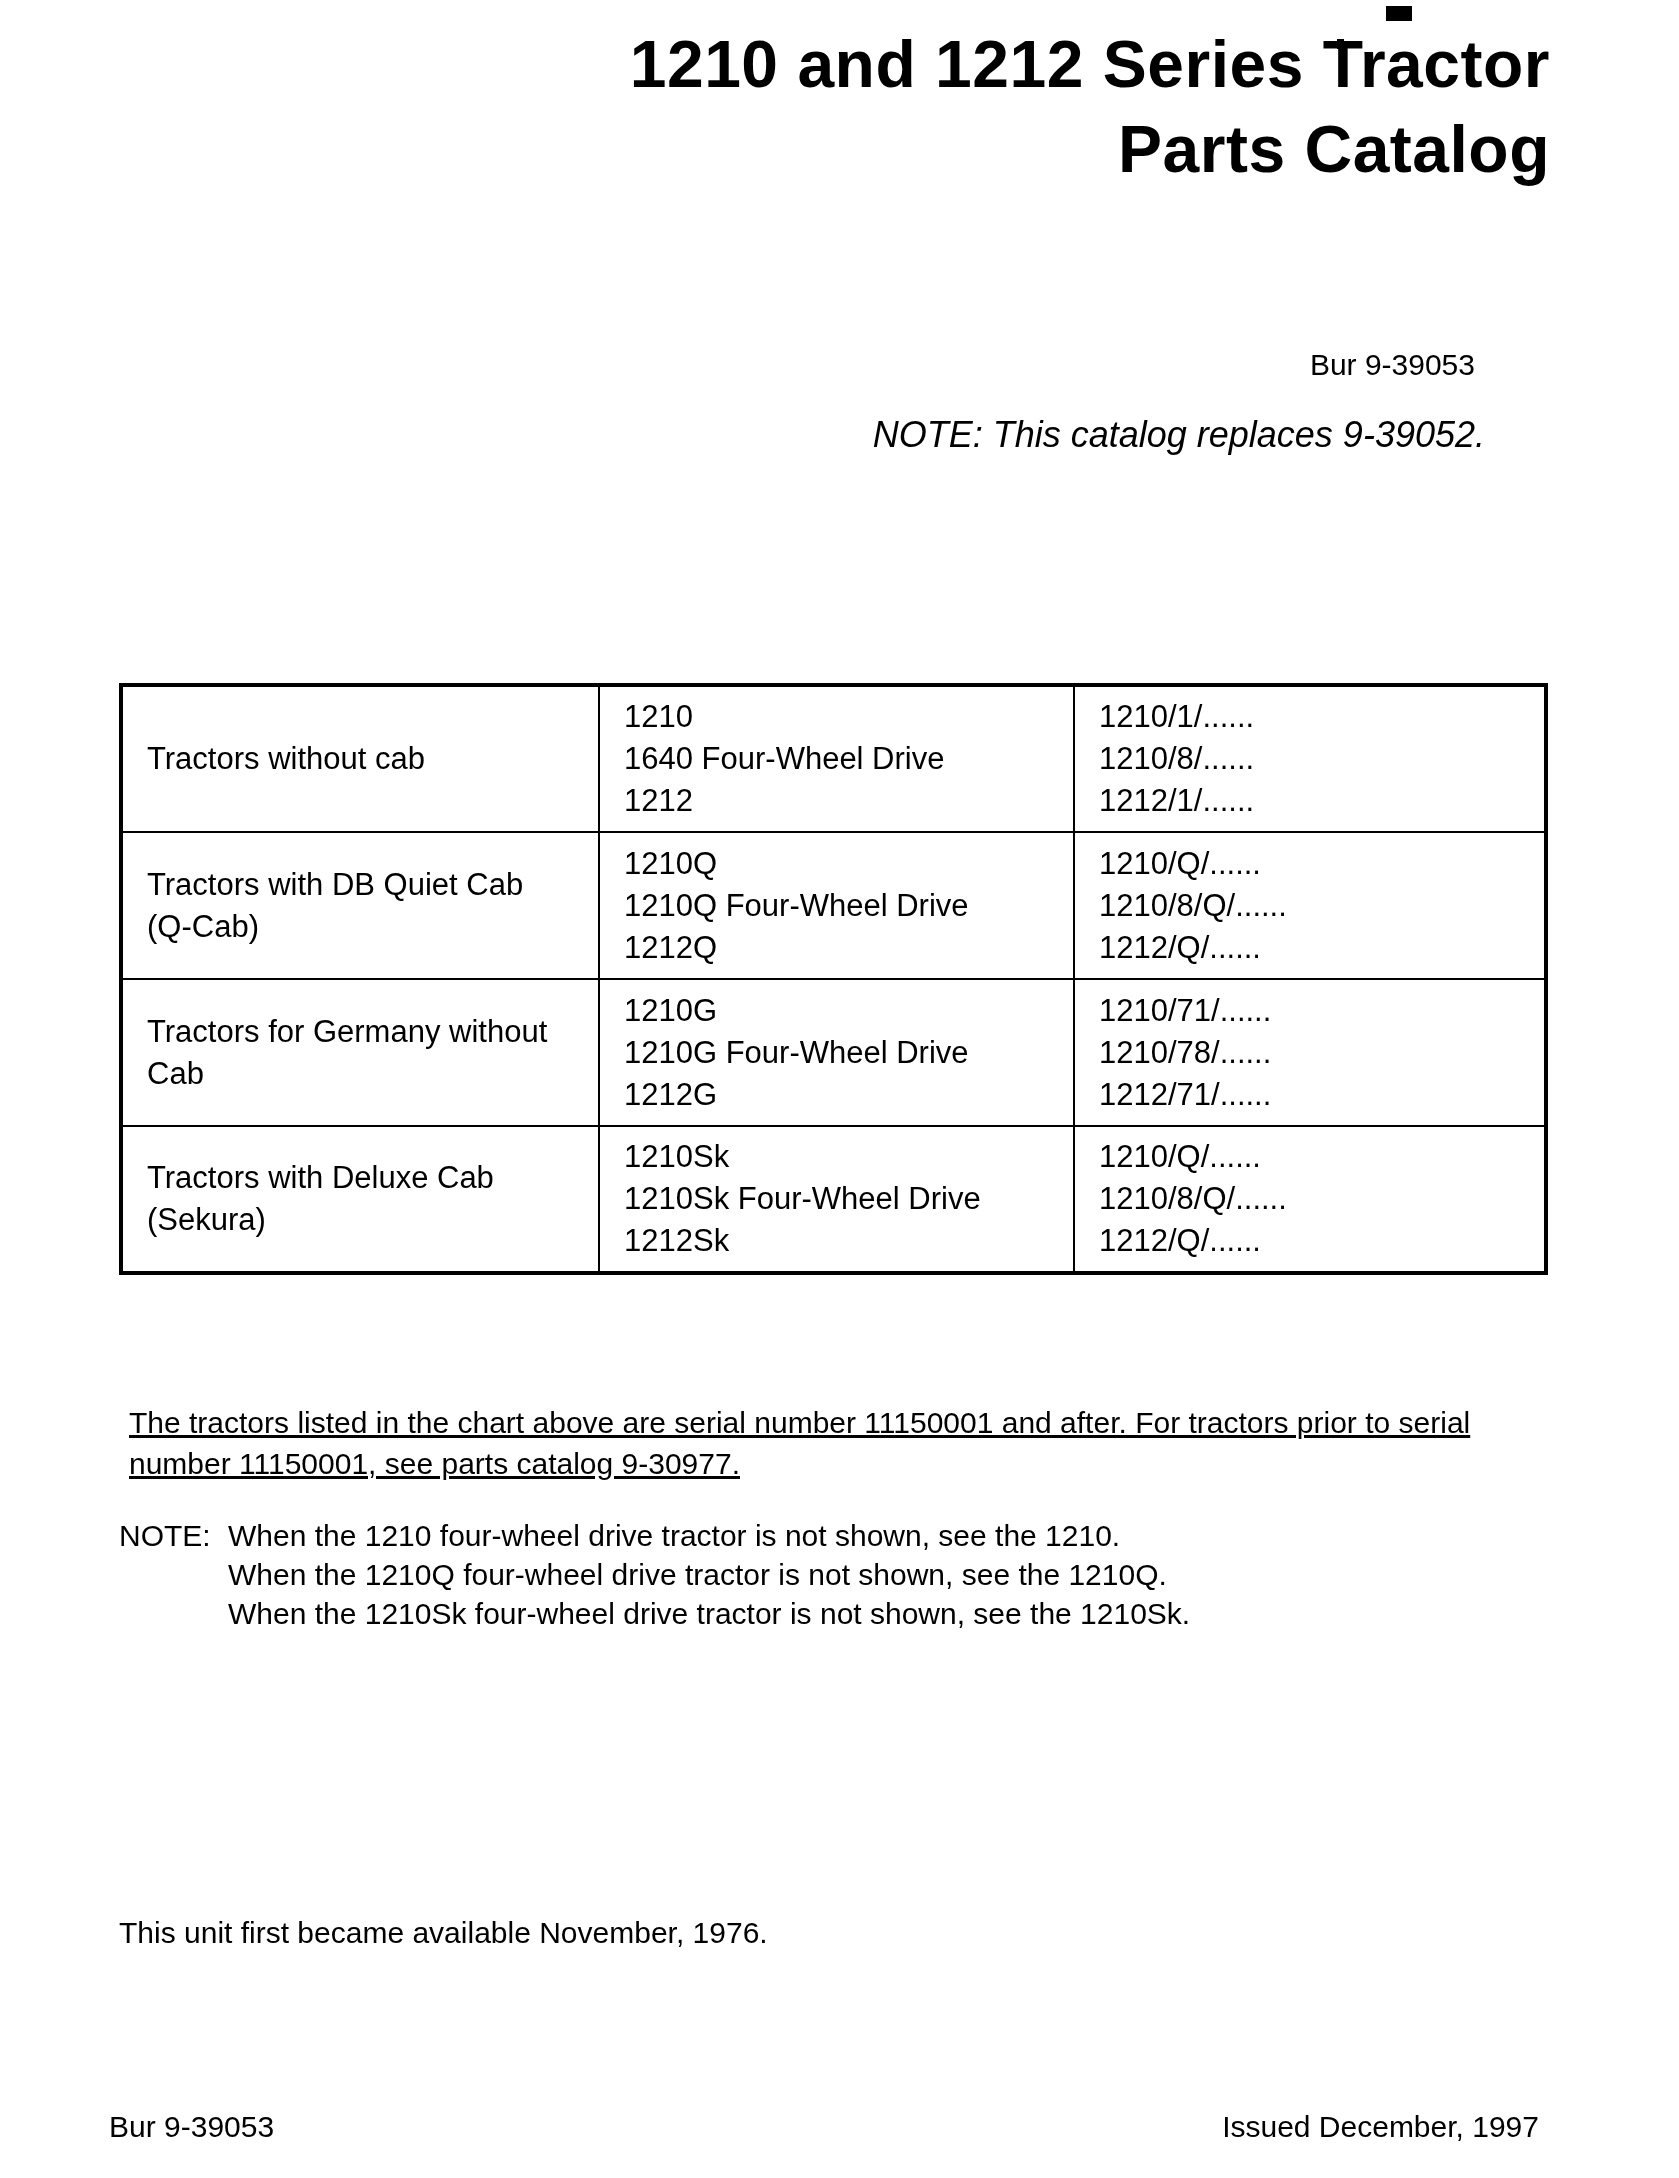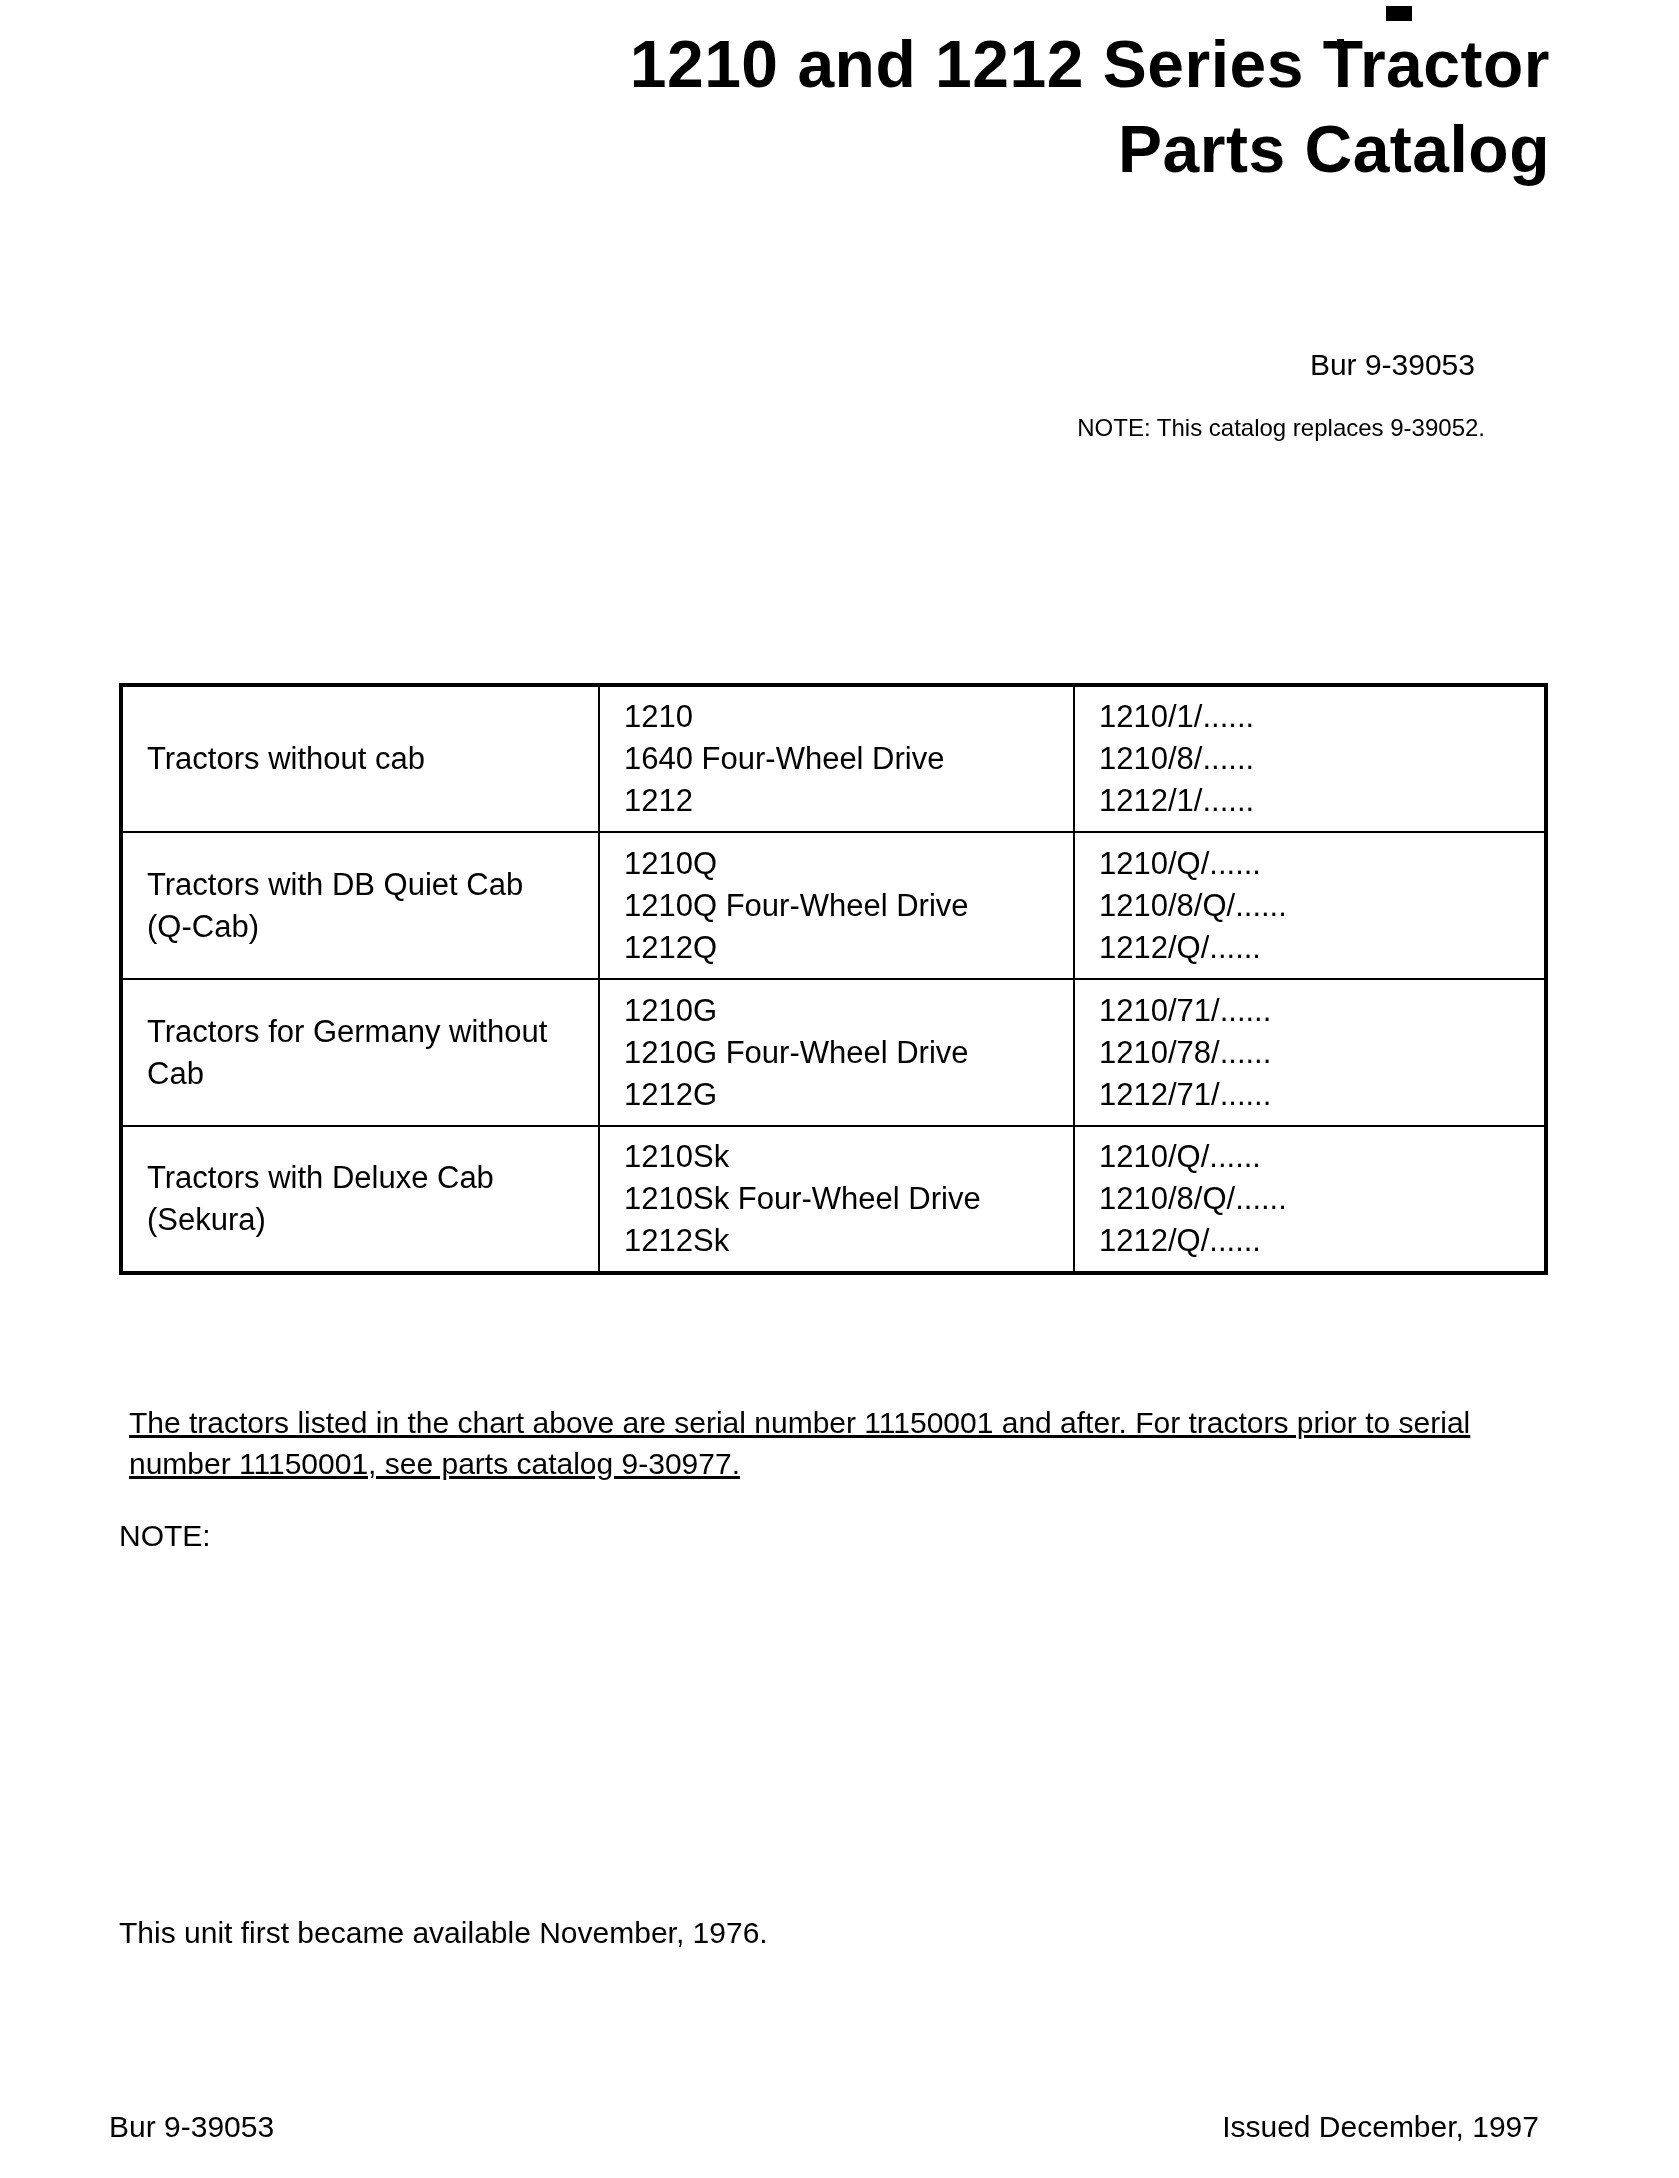--- a/index.html
+++ b/index.html
@@ -16,21 +16,22 @@
     text-align:right;
     font-size:66px;font-weight:700;line-height:85px;
     letter-spacing:0.5px;
   }
   .doc-number{
     position:absolute;top:348px;right:204px;
     font-size:30px;
   }
   .replaces-note{
     position:absolute;top:414px;right:194px;
-    font-size:24px;
+    font-size:36px;
+    font-style:italic;
   }
   table.models{
     position:absolute;left:119px;top:683px;
     width:1426px;
     border-collapse:collapse;
     table-layout:fixed;
     font-size:31px;line-height:42px;
   }
   table.models td, table.models th{
     border:2px solid #000;
@@ -157,20 +158,25 @@
   </tbody>
     </table>
 
   <div class="para">
       <div class="ln">The tractors listed in the chart above are serial number 11150001 and after. For tractors prior to serial</div>
       <div class="ln">number 11150001, see parts catalog 9-30977.</div>
     </div>
 
   <div class="note-block">
     <div class="note-label">NOTE:</div>
+    <div class="note-lines">
+        <div class="ln">When the 1210 four-wheel drive tractor is not shown, see the 1210.</div>
+        <div class="ln">When the 1210Q four-wheel drive tractor is not shown, see the 1210Q.</div>
+        <div class="ln">When the 1210Sk four-wheel drive tractor is not shown, see the 1210Sk.</div>
+      </div>
   </div>
 
   <div class="availability">This unit first became available November, 1976.</div>
 
   <div class="footer-left">Bur 9-39053</div>
   <div class="footer-right">Issued December, 1997</div>
 
 </div>
 
 

